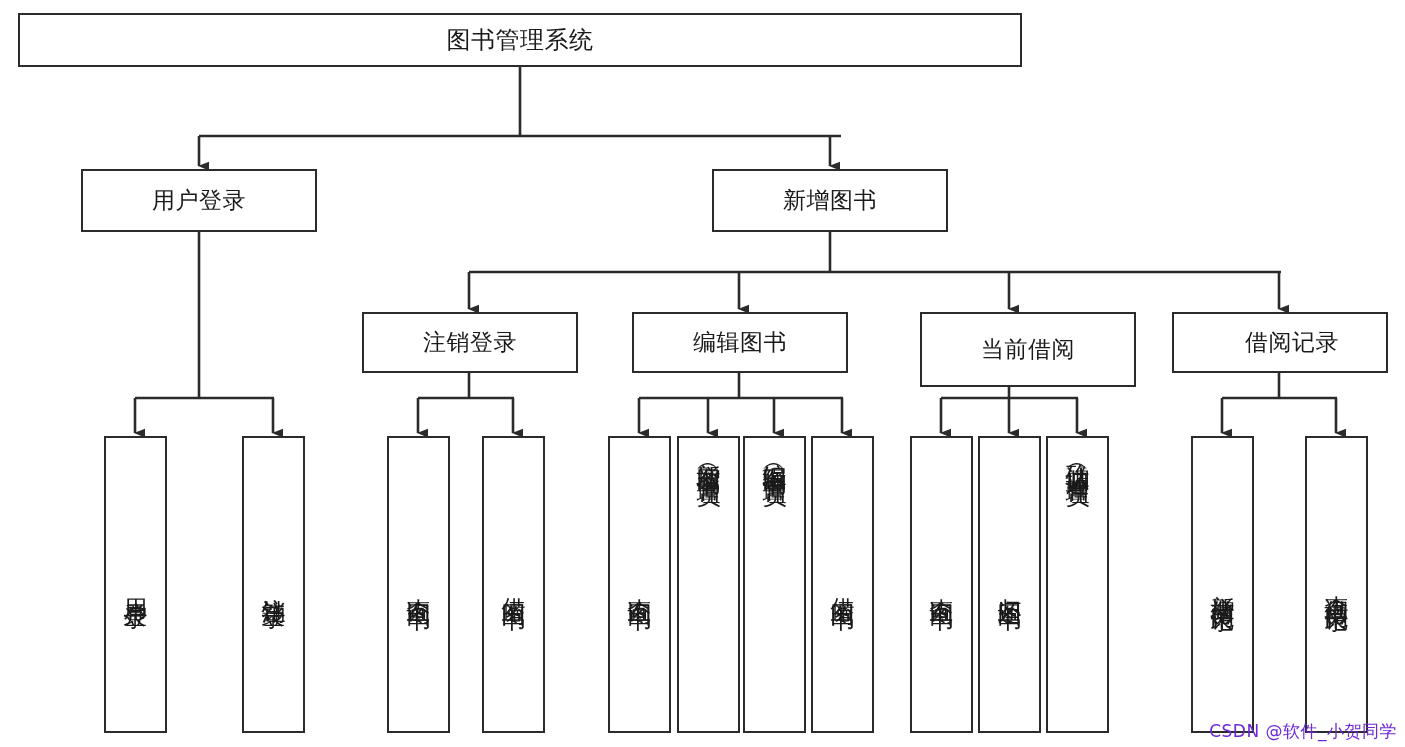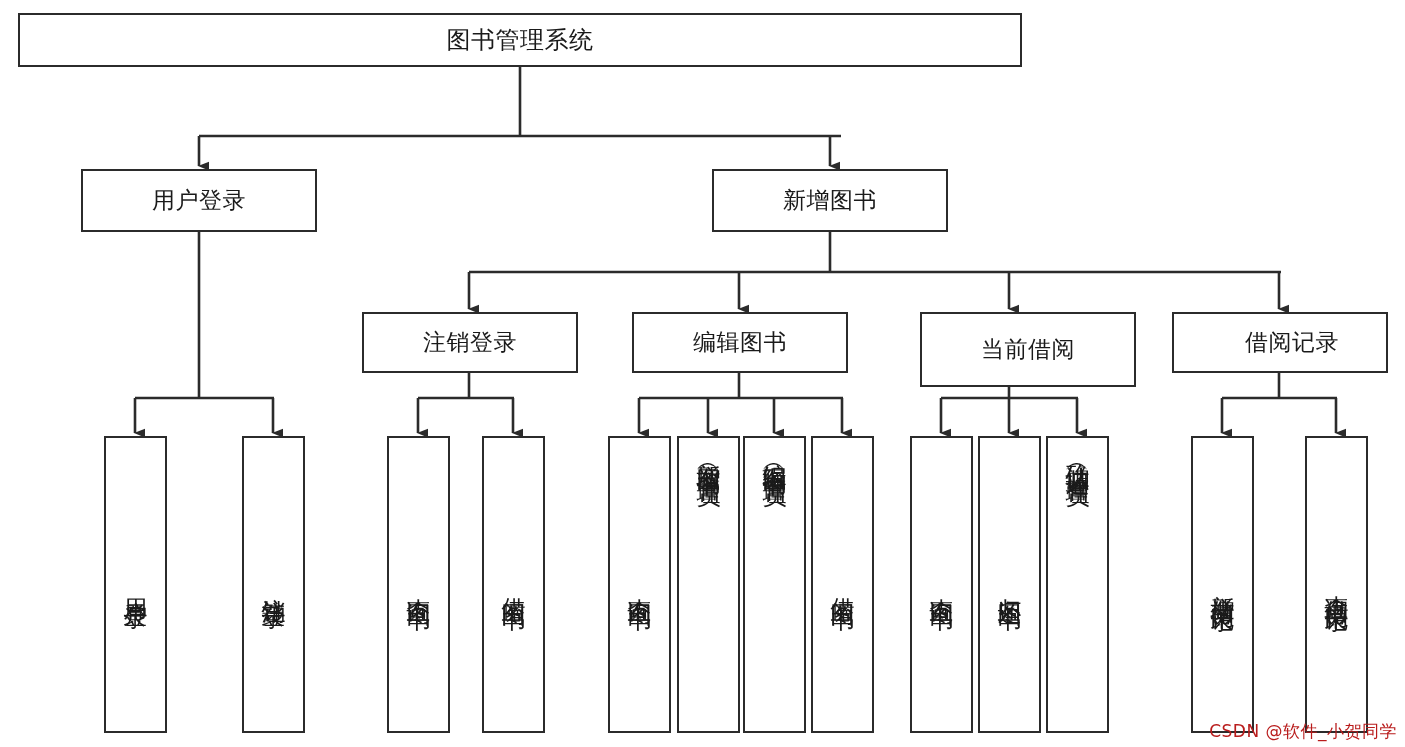--- a/index.html
+++ b/index.html
@@ -66,21 +66,21 @@
   }
   .node.vert.centered {
     align-items: center;
     padding-top: 0;
   }
   #watermark {
     position: absolute;
     right: 8px;
     bottom: 4px;
     font-size: 17px;
-    color: #b91c1c;
+    color: #6d28d9;
     letter-spacing: 0.5px;
     z-index: 5;
     white-space: nowrap;
   }
 </style>
 </head>
 <body>
 
 <div id="diagram-canvas">
 

